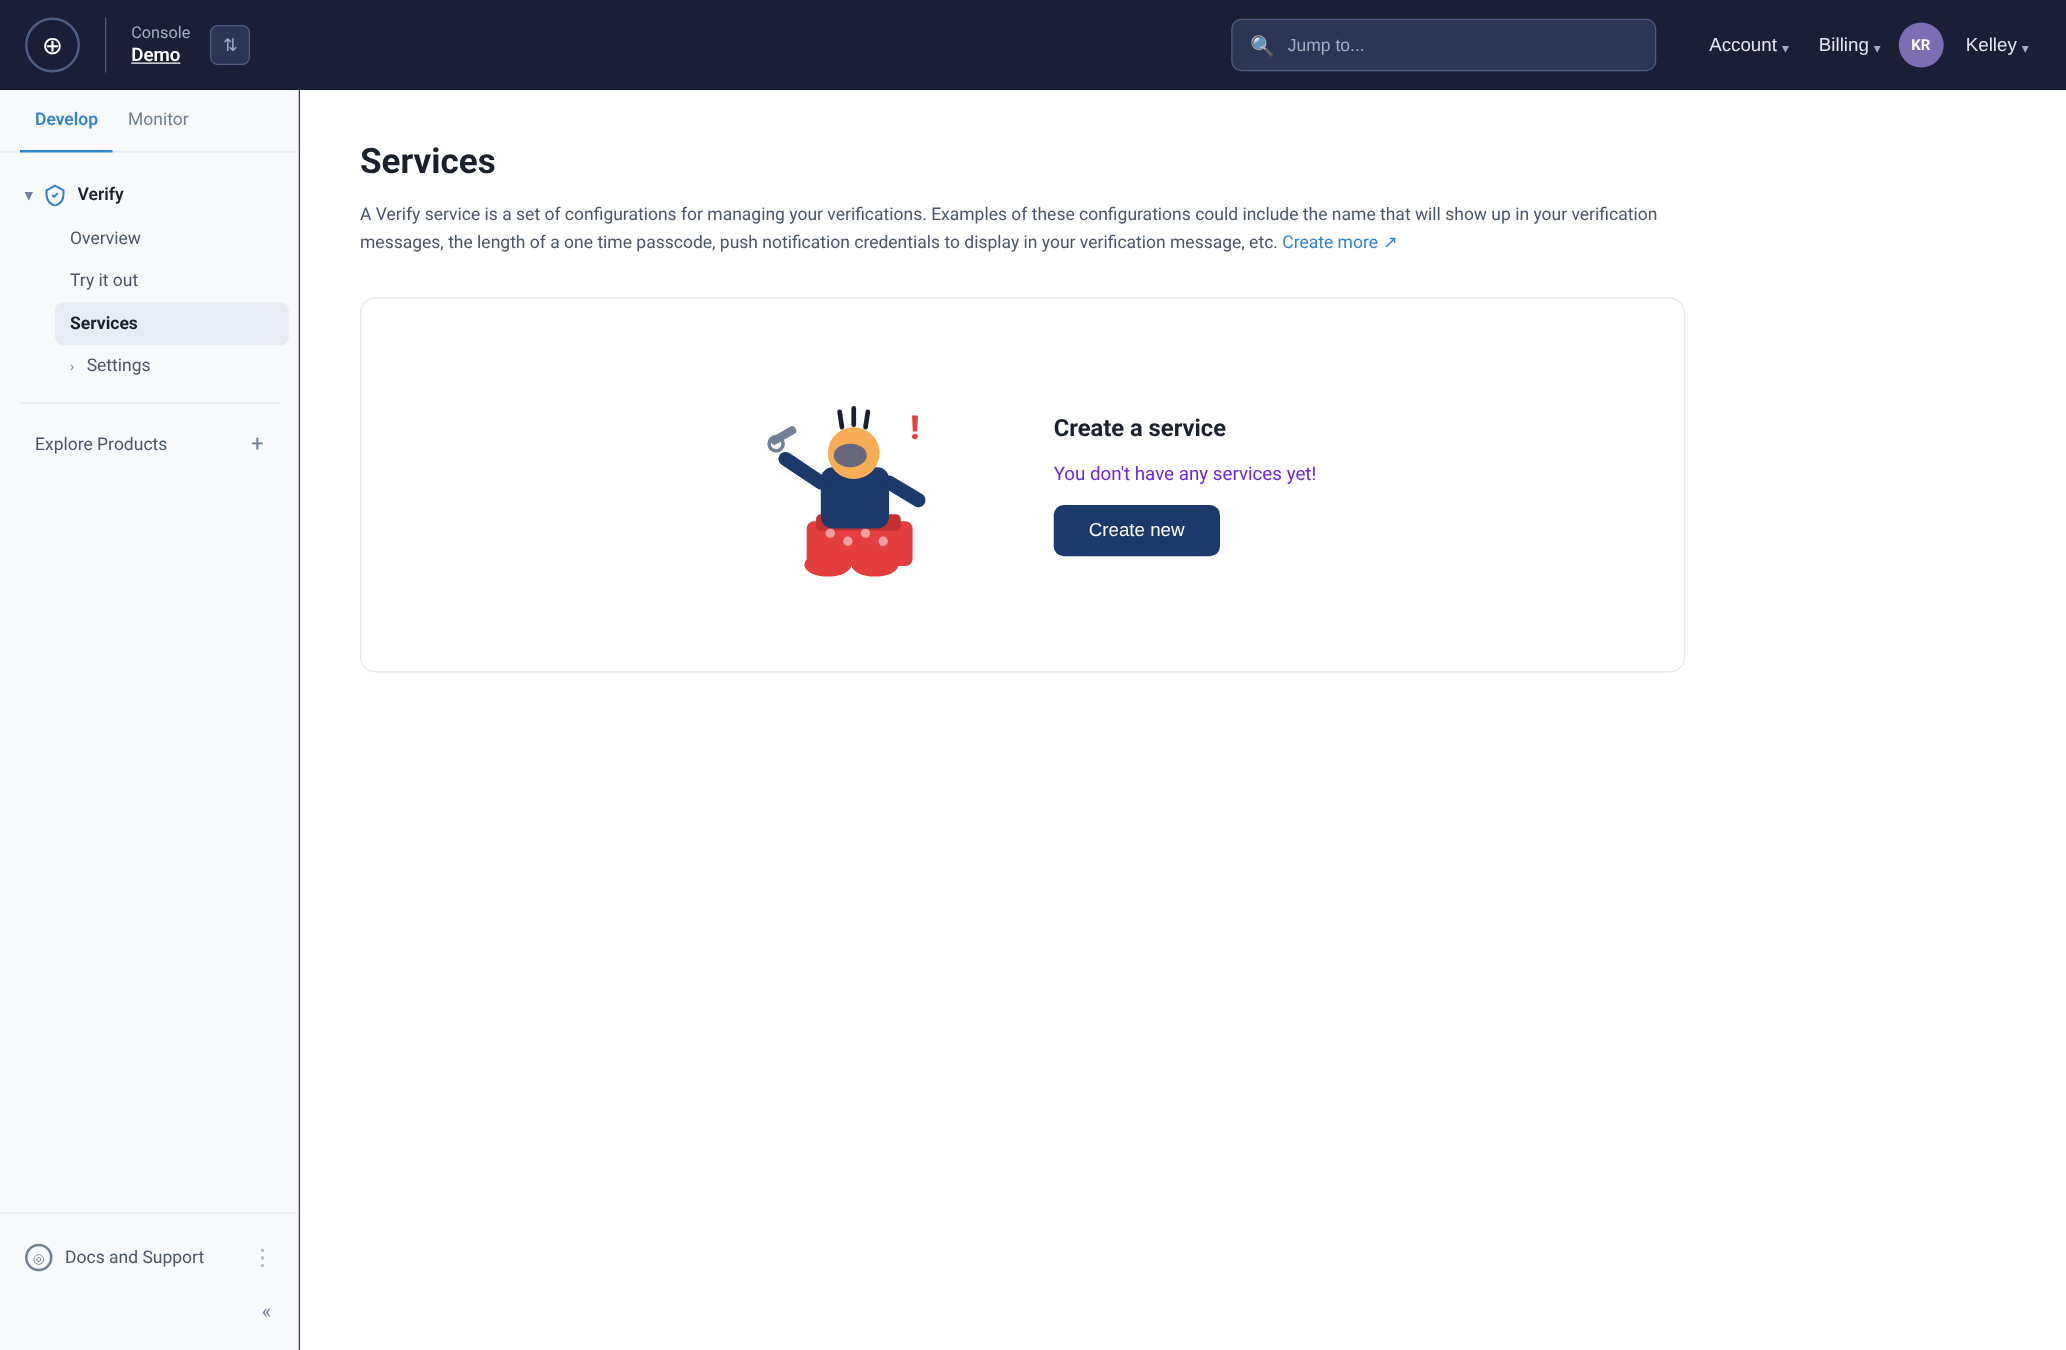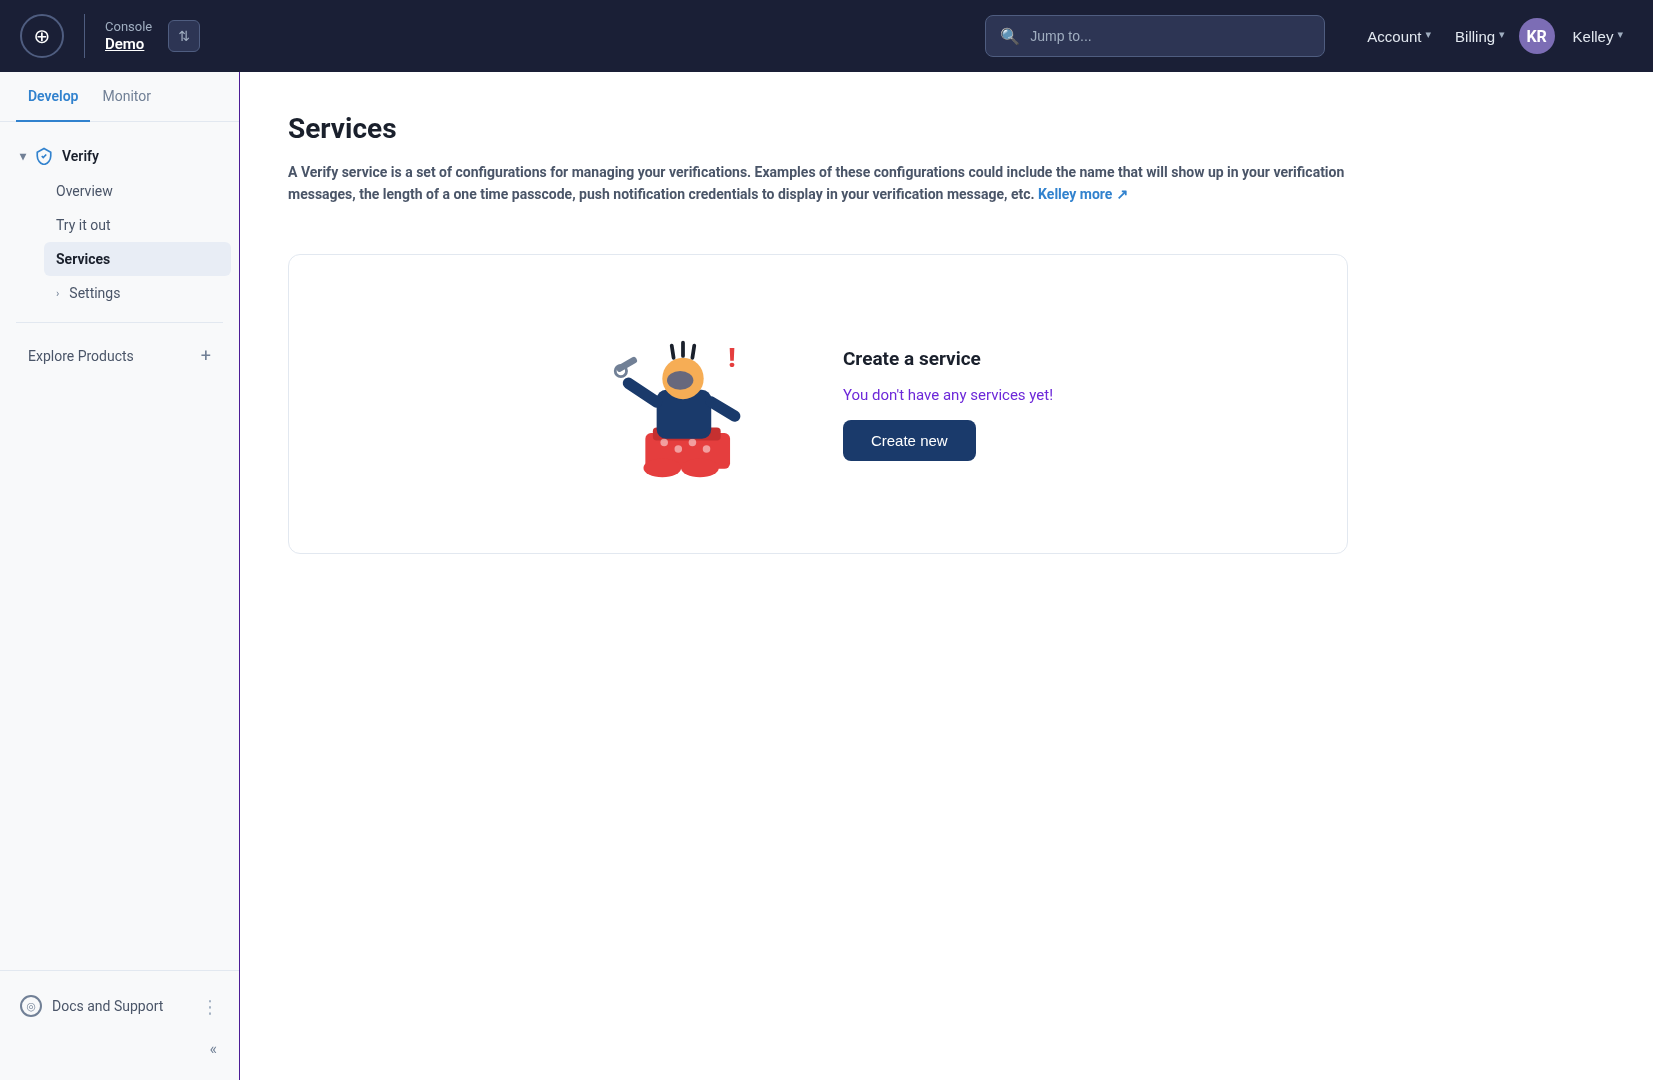--- a/index.html
+++ b/index.html
@@ -84,33 +84,33 @@
       align-items: center;
       gap: 4px;
       margin-left: 16px;
     }
     .nav-btn {
       background: transparent;
       border: none;
       color: #e2e8f0;
       font-size: 15px;
       cursor: pointer;
-      display: flex; align-items: flex-start; gap: 4px;
+      display: flex; align-items: flex-end; gap: 4px;
       padding: 6px 10px;
       border-radius: 6px;
     }
     .nav-btn .chevron { font-size: 11px; color: #a0aec0; }
 
     .avatar {
       width: 36px; height: 36px;
       border-radius: 50%;
       background: #7c6db5;
       display: flex; align-items: center; justify-content: center;
       color: #fff;
-      font-size: 16px;
+      font-size: 12px;
       font-weight: 700;
       margin-right: 4px;
     }
 
     
     .layout {
       display: flex;
       margin-top: 72px;
       height: calc(1080px - 72px);
     }
@@ -273,22 +273,21 @@
       font-weight: 700;
       color: #1a202c;
       margin-bottom: 16px;
     }
 
     .page-desc {
       font-size: 14px;
       color: #4a5568;
       line-height: 1.6;
       max-width: 1060px;
-      margin-bottom: 48px;
-      font-weight: bold;
+      margin-bottom: 32px;
     }
 
     .learn-more {
       color: #3182ce;
       text-decoration: none;
       display: inline-flex;
       align-items: center;
       gap: 4px;
     }
 
@@ -444,21 +443,21 @@
         <span>«</span>
       </div>
     </div>
   </aside>
 
   <main class="main">
     <h1 class="page-title">Services</h1>
     <p class="page-desc">
       <span>A Verify service is a set of configurations for managing your verifications. Examples of these configurations could include the name that will show up in your verification messages, the length of a one time passcode, push notification credentials to display in your verification message, etc.</span>
       <a href="#" class="learn-more">
-        <span>Kelley more</span>
+        <span>Create more</span>
         <span>↗</span>
       </a>
     </p>
 
     <div class="service-card">
       <div class="card-inner">
 
         <div class="illustration">
           <svg class="illus-svg" viewBox="0 0 200 170" xmlns="http://www.w3.org/2000/svg">
 

